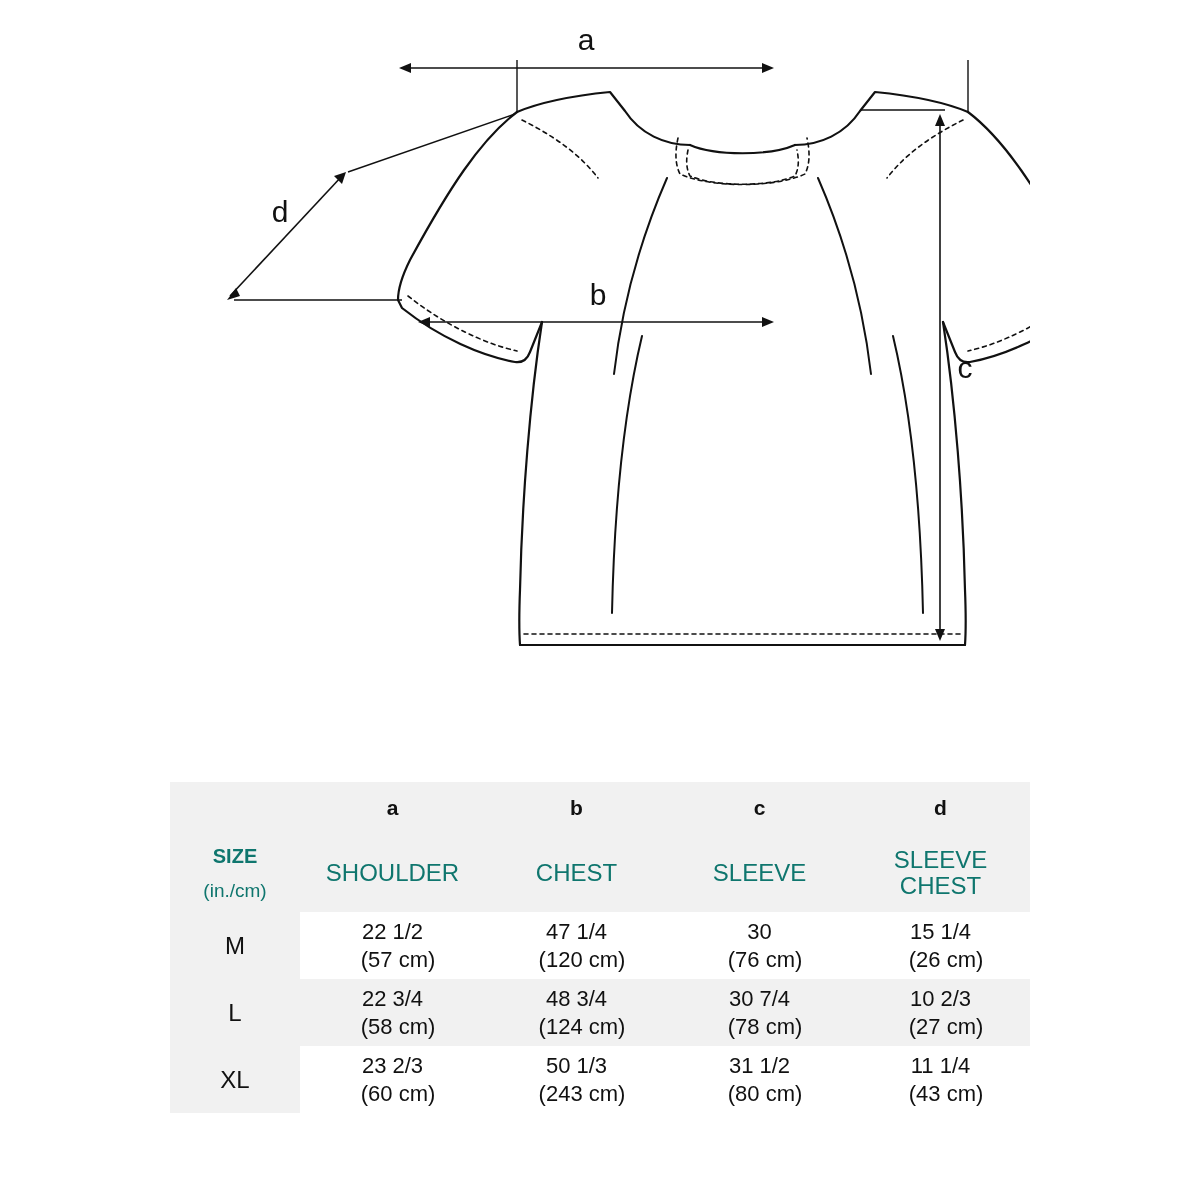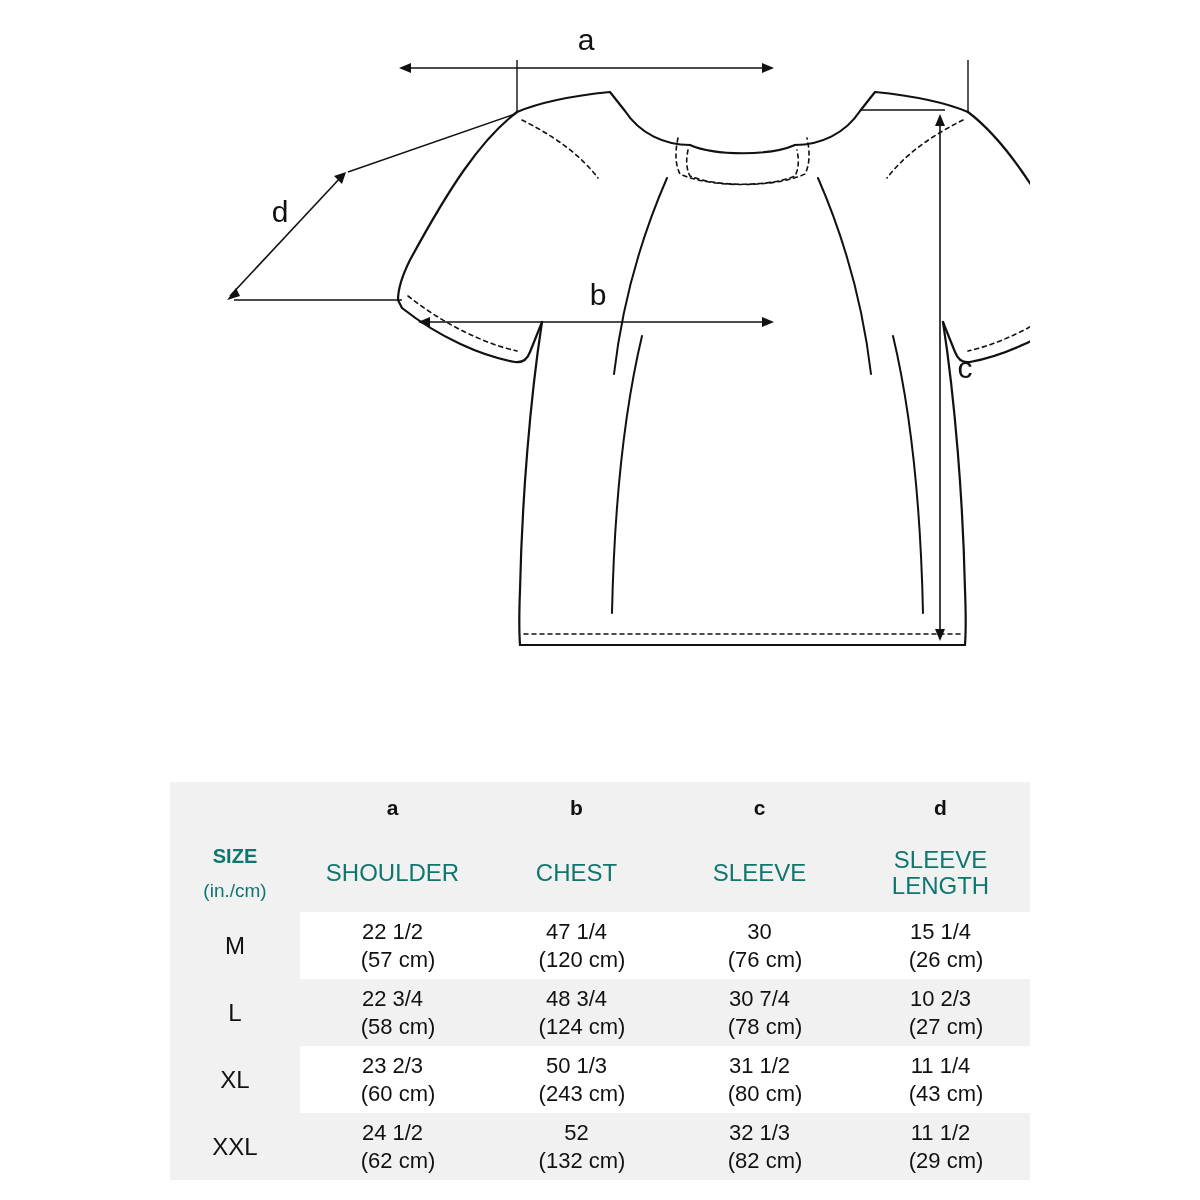--- a/index.html
+++ b/index.html
@@ -283,21 +283,21 @@
         <td>d</td>
       </tr>
       <tr class="row-head">
         <td class="size-cell">
           <span>SIZE</span>
           <span class="sub">(in./cm)</span>
         </td>
         <td>SHOULDER</td>
         <td>CHEST</td>
         <td>SLEEVE</td>
-        <td>SLEEVE LENGTH</td>
+        <td>SLEEVE CHEST</td>
       </tr>
 
       <tr class="row-data row-odd">
         <td class="size-name size-col-bg">M</td>
         <td>
           <span class="inch">22 1/2</span>
           <span class="cm">(57 cm)</span>
         </td>
         <td>
           <span class="inch">47 1/4</span>
@@ -346,35 +346,16 @@
         <td>
           <span class="inch">31 1/2</span>
           <span class="cm">(80 cm)</span>
         </td>
         <td>
           <span class="inch">11 1/4</span>
           <span class="cm">(43 cm)</span>
         </td>
       </tr>
 
-      <tr class="row-data row-even">
-        <td class="size-name size-col-bg">XXL</td>
-        <td>
-          <span class="inch">24 1/2</span>
-          <span class="cm">(62 cm)</span>
-        </td>
-        <td>
-          <span class="inch">52</span>
-          <span class="cm">(132 cm)</span>
-        </td>
-        <td>
-          <span class="inch">32 1/3</span>
-          <span class="cm">(82 cm)</span>
-        </td>
-        <td>
-          <span class="inch">11 1/2</span>
-          <span class="cm">(29 cm)</span>
-        </td>
-      </tr>
     </tbody>
   </table>
 
 </div>
 
 </body></html>

